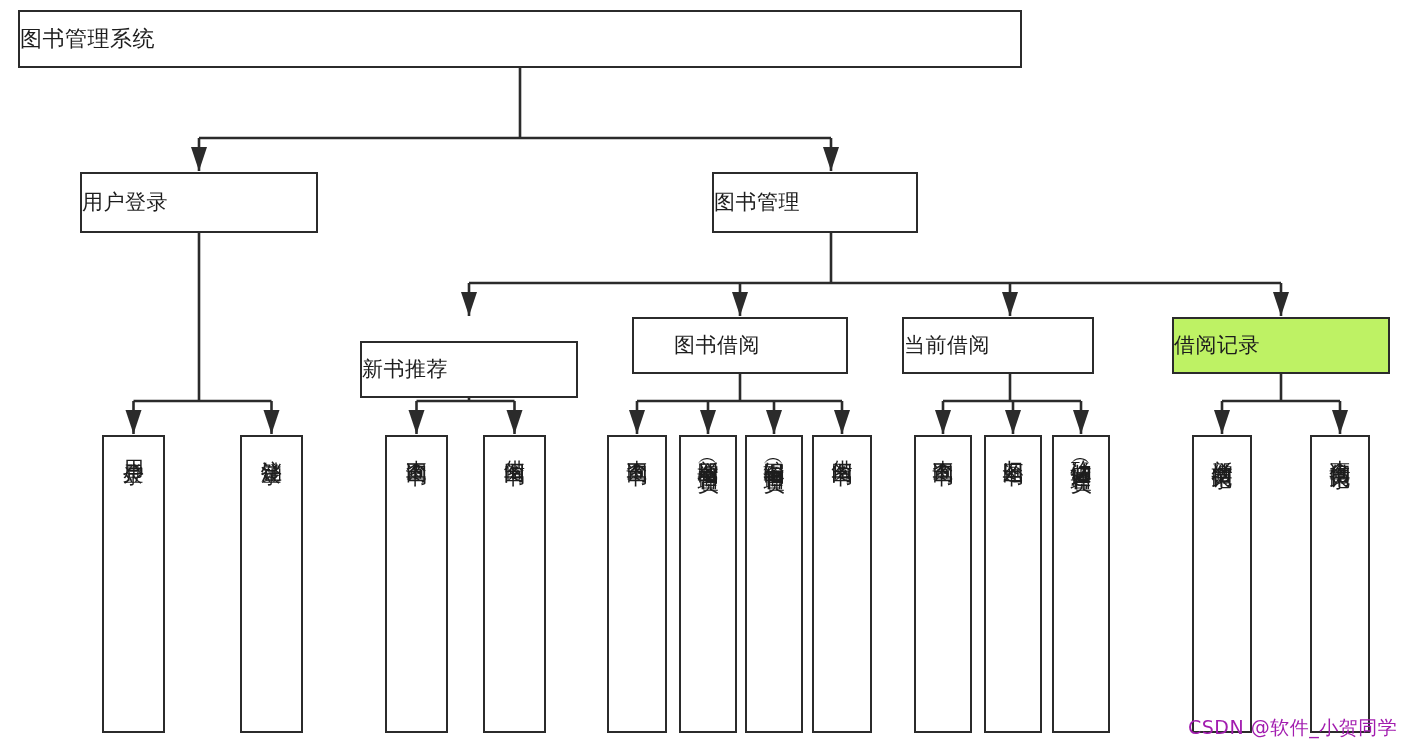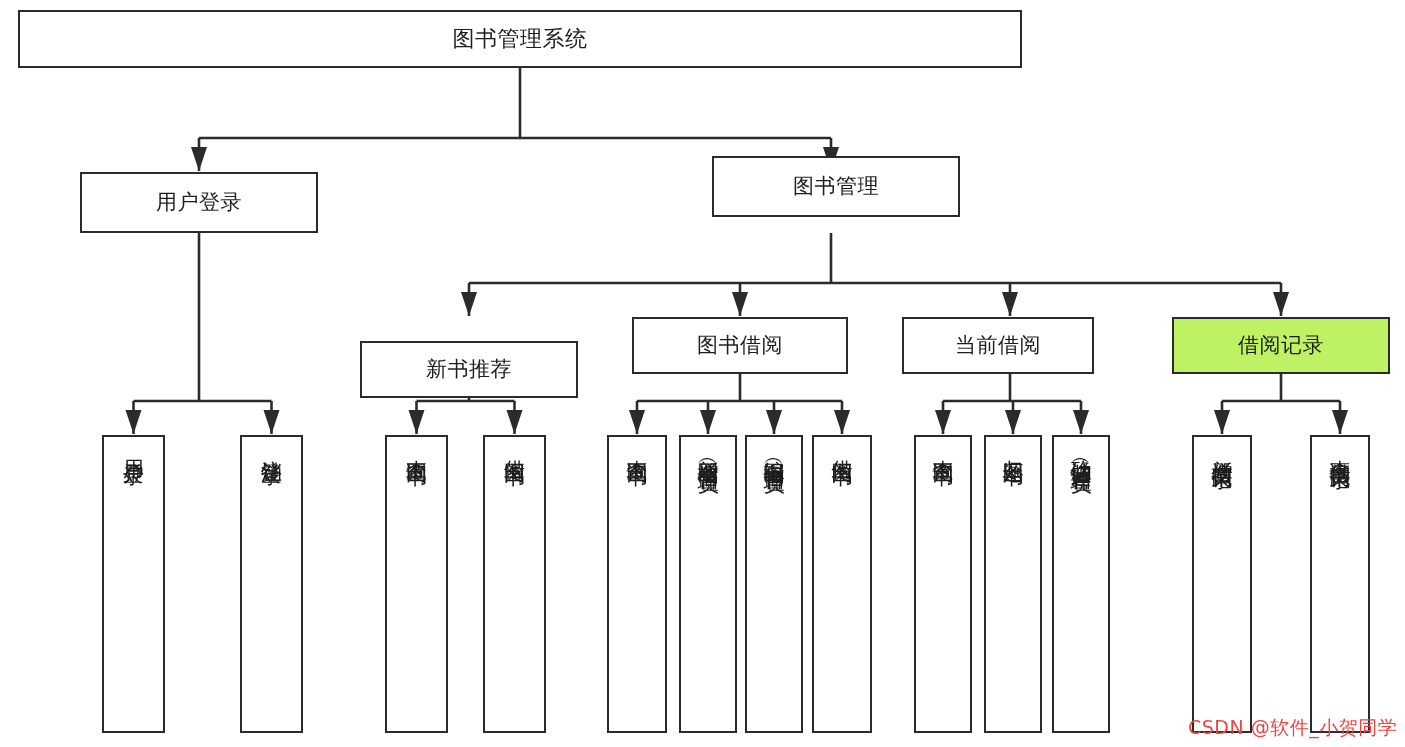--- a/index.html
+++ b/index.html
@@ -26,21 +26,21 @@
     height: 747px;
     pointer-events: none;
   }
   .node {
     position: absolute;
     box-sizing: border-box;
     background: #ffffff;
     border: 2px solid #2b2b2b;
     display: flex;
     align-items: center;
-    justify-content: center;
+    justify-content: flex-start;
     color: #1d1d1d;
   }
   .node-label {
     display: block;
     text-align: center;
     line-height: 1.18;
     letter-spacing: 0.5px;
   }
   
   .node.horiz .node-label {
@@ -131,27 +131,27 @@
       <line x1="1340" y1="401" x2="1340" y2="434" stroke="#2b2b2b" stroke-width="2.6"></line>
       <polygon points="1332,410 1348,410 1340,434" fill="#2b2b2b"></polygon>
     </svg>
   <div id="nodes-layer">
       <div class="node horiz root" style="left: 18px; top: 10px; width: 1004px; height: 58px; border-color: rgb(43, 43, 43); background: rgb(255, 255, 255);">
         <span class="node-label">图书管理系统</span>
       </div>
       <div class="node horiz" style="left: 80px; top: 172px; width: 238px; height: 61px; border-color: rgb(43, 43, 43); background: rgb(255, 255, 255);">
         <span class="node-label">用户登录</span>
       </div>
-      <div class="node horiz" style="left: 712px; top: 156px; width: 248px; height: 61px; border-color: rgb(43, 43, 43); background: rgb(255, 255, 255);">
+      <div class="node horiz" style="left: 712px; top: 172px; width: 206px; height: 61px; border-color: rgb(43, 43, 43); background: rgb(255, 255, 255);">
         <span class="node-label">图书管理</span>
       </div>
       <div class="node horiz" style="left: 360px; top: 317px; width: 218px; height: 57px; border-color: rgb(43, 43, 43); background: rgb(255, 255, 255); margin-top: 24px;">
         <span class="node-label">新书推荐</span>
       </div>
-      <div class="node horiz" style="left: 632px; top: 317px; width: 216px; height: 57px; border-color: rgb(43, 43, 43); background: rgb(255, 255, 255);">
+      <div class="node horiz" style="left: 632px; top: 317px; width: 216px; height: 57px; border-color: rgb(43, 43, 43); background: rgb(255, 255, 255); padding-left: 40px;">
         <span class="node-label">图书借阅</span>
       </div>
       <div class="node horiz" style="left: 902px; top: 317px; width: 192px; height: 57px; border-color: rgb(43, 43, 43); background: rgb(255, 255, 255);">
         <span class="node-label">当前借阅</span>
       </div>
       <div class="node horiz" style="left: 1172px; top: 317px; width: 218px; height: 57px; border-color: rgb(43, 43, 43); background: #bef264;">
         <span class="node-label">借阅记录</span>
       </div>
       <div class="node vert" style="left: 102px; top: 435px; width: 63px; height: 298px; border-color: rgb(43, 43, 43); background: rgb(255, 255, 255);">
         <span class="node-label">用户登录</span>
@@ -186,14 +186,14 @@
       <div class="node vert" style="left: 1052px; top: 435px; width: 58px; height: 298px; border-color: rgb(43, 43, 43); background: rgb(255, 255, 255);">
         <span class="node-label">确认归还（管理员）</span>
       </div>
       <div class="node vert" style="left: 1192px; top: 435px; width: 60px; height: 298px; border-color: rgb(43, 43, 43); background: rgb(255, 255, 255);">
         <span class="node-label">新增借阅记录</span>
       </div>
       <div class="node vert" style="left: 1310px; top: 435px; width: 60px; height: 298px; border-color: rgb(43, 43, 43); background: rgb(255, 255, 255);">
         <span class="node-label">查询借阅记录</span>
       </div>
     </div>
-  <div class="watermark" style="left: 1188px; top: 715px; color: #ef4444;">CSDN @软件_小贺同学</div>
+  <div class="watermark" style="left: 1188px; top: 715px; color: #a21caf;">CSDN @软件_小贺同学</div>
 </div>
 
 </body></html>

